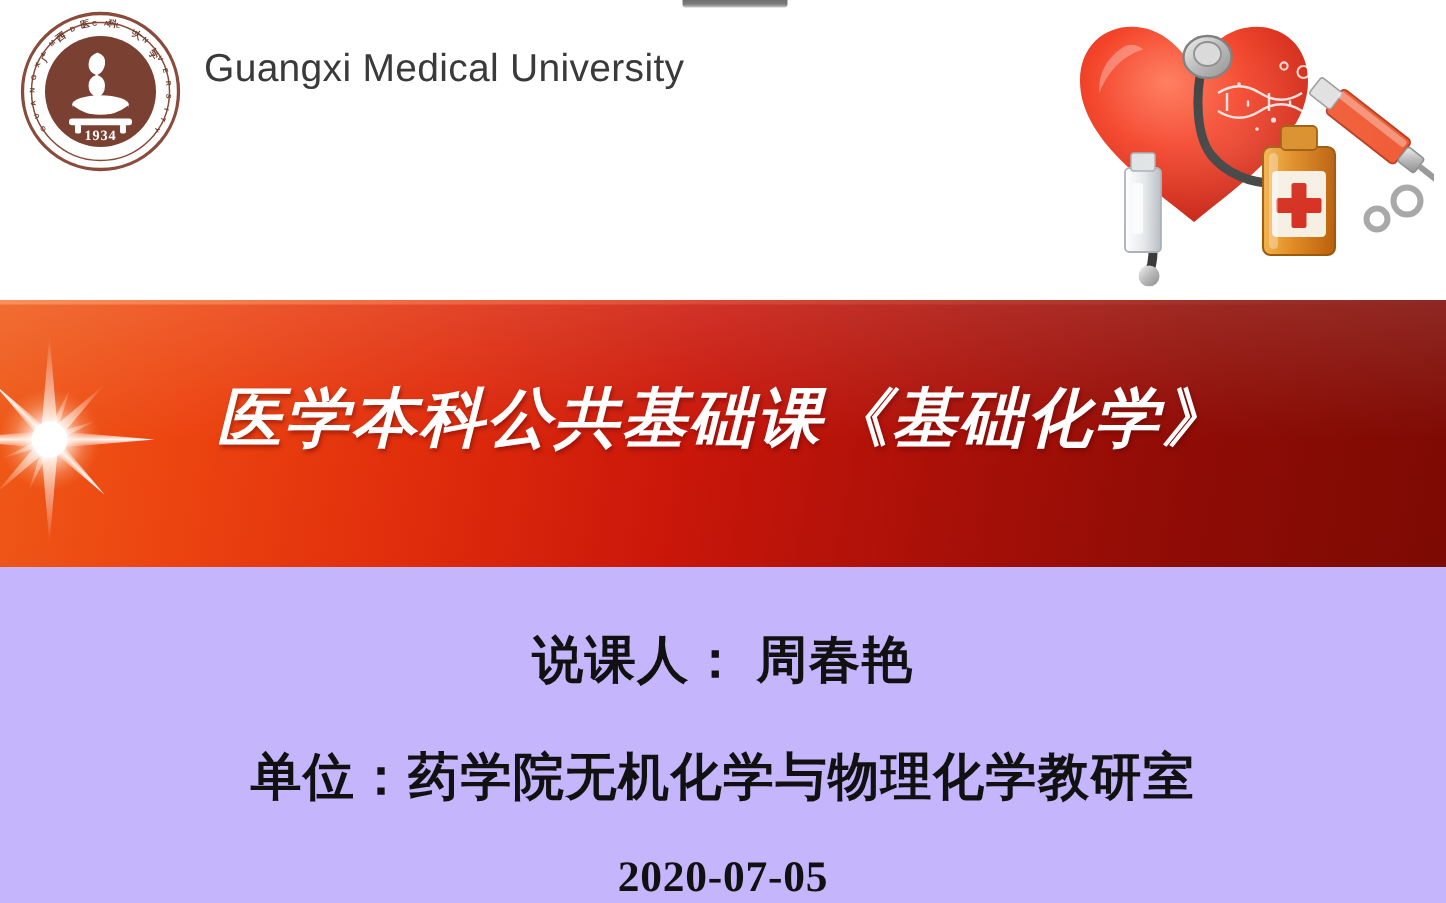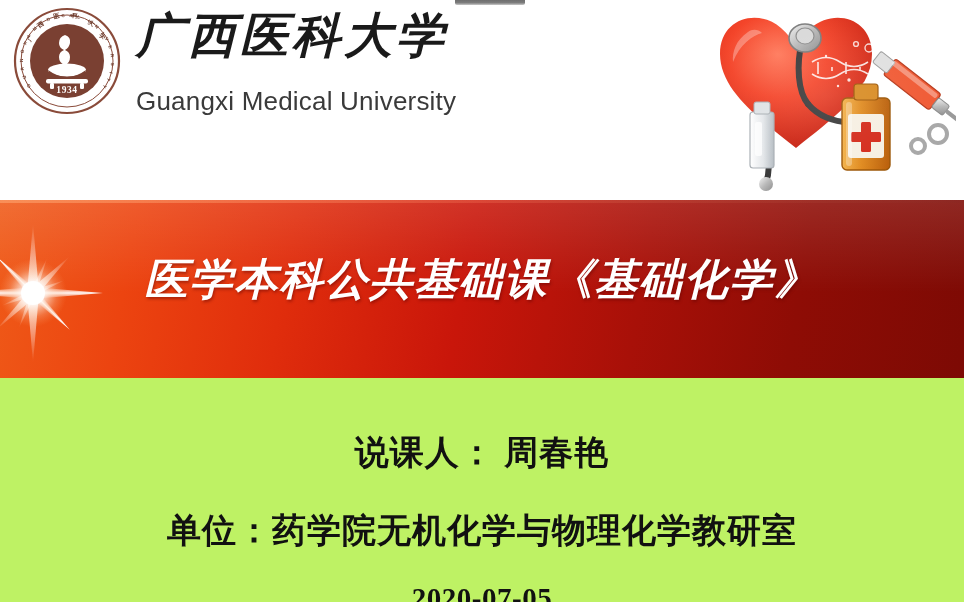--- a/index.html
+++ b/index.html
@@ -154,24 +154,25 @@
     text-shadow: 1px 2px 3px rgba(90,0,0,.45);
   }
 
   
   .info {
     position: absolute;
     left: 0;
     top: 378px;
     width: 964px;
     height: 224px;
-    background: #bef264;
+    background: #c4b5fd;
     display: flex;
     flex-direction: column;
     align-items: center;
+    justify-content: flex-end;
   }
   .info-line {
     font-family: "Liberation Serif", serif;
     color: #111111;
     white-space: nowrap;
     text-align: center;
   }
   .line-presenter {
     font-size: 34px;
     font-weight: 600;
@@ -247,21 +248,20 @@
           <text transform="rotate(83 54 54)" x="54" y="10" text-anchor="middle">R</text>
           <text transform="rotate(94 54 54)" x="54" y="10" text-anchor="middle">S</text>
           <text transform="rotate(105 54 54)" x="54" y="10" text-anchor="middle">I</text>
           <text transform="rotate(114 54 54)" x="54" y="10" text-anchor="middle">T</text>
           <text transform="rotate(124 54 54)" x="54" y="10" text-anchor="middle">Y</text>
         </g>
       </svg>
     </div>
 
     <div class="uni-names">
-      <div class="uni-cn">广西医科大学</div>
       <div class="uni-en">Guangxi Medical University</div>
     </div>
 
     <div class="heart-art">
       <svg viewBox="0 0 250 195" width="250" height="195" xmlns="http://www.w3.org/2000/svg">
         <defs>
           <radialGradient id="heartGrad" cx="38%" cy="28%" r="78%">
             <stop offset="0%" stop-color="#ff7a5c"></stop>
             <stop offset="42%" stop-color="#f4452a"></stop>
             <stop offset="100%" stop-color="#c01c0e"></stop>

